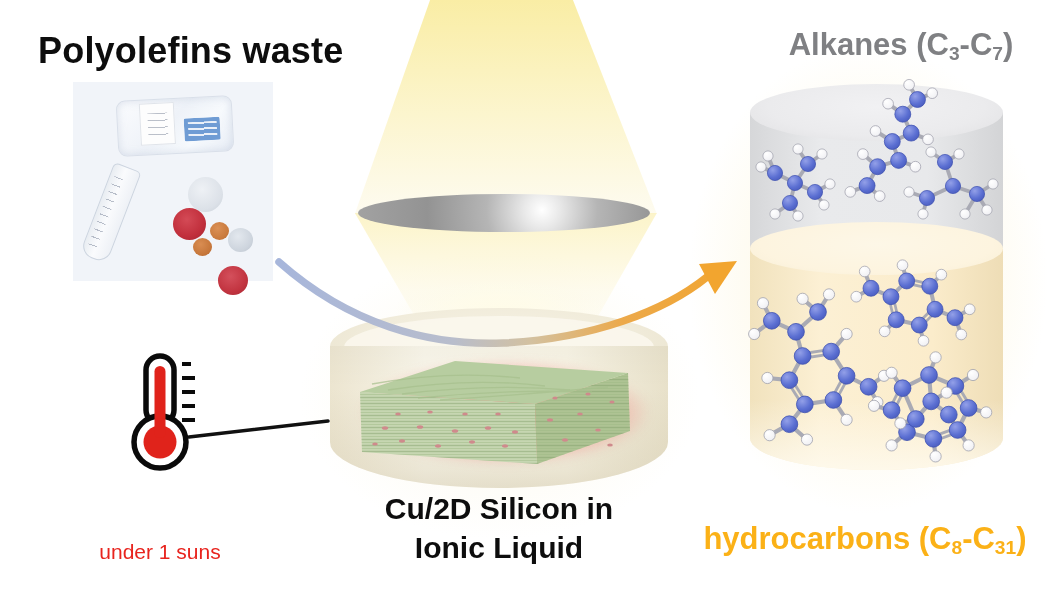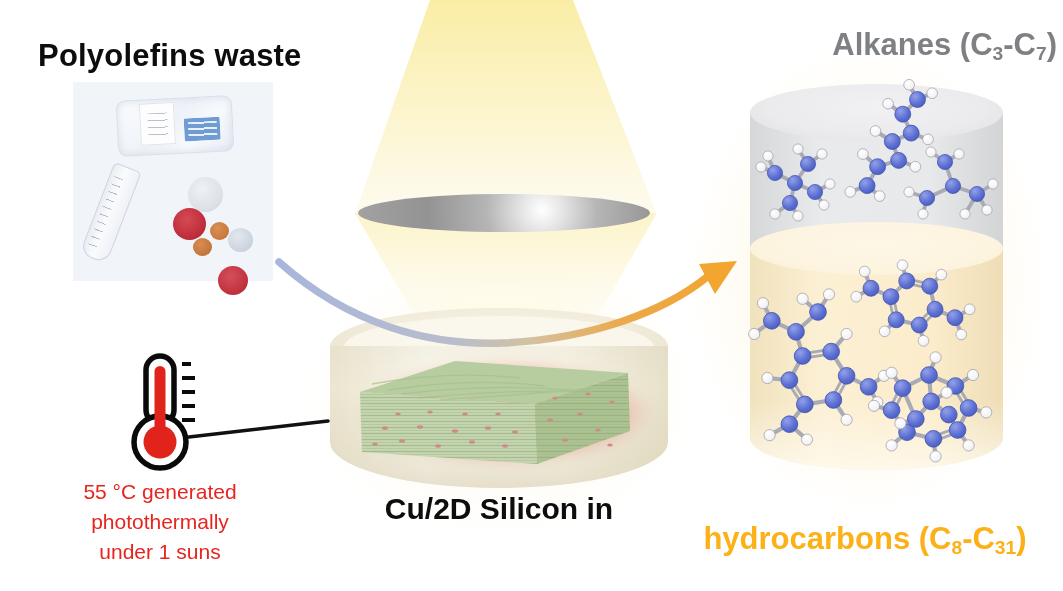--- a/index.html
+++ b/index.html
@@ -69,22 +69,22 @@
   #cap-orange-2{left:120px;top:156px;width:19px;height:18px;background:radial-gradient(circle at 40% 35%,#d98d52,#c6763a 65%,#ad612c 100%);}
   #cap-gray{left:155px;top:146px;width:25px;height:24px;background:radial-gradient(circle at 40% 35%,#e3e8ee,#cdd4dd 65%,#b9c1cc 100%);}
   
   
   #overlay-svg{left:0;top:0;width:1063px;height:591px;pointer-events:none;}
   
   #molecule-layer{left:0;top:0;width:1063px;height:591px;pointer-events:none;}
   #molecule-layer svg{position:absolute;}
   
   .txt{position:absolute;white-space:nowrap;}
-  #title{left:38px;top:38px;font-size:31px;font-weight:bold;color:#0d0d0d;letter-spacing:.2px;}
-  #alkanes-label{left:745px;top:27px;width:312px;text-align:right;font-size:31px;font-weight:bold;color:#7f8083;}
+  #title{left:38px;top:30px;font-size:36px;font-weight:bold;color:#0d0d0d;letter-spacing:.2px;}
+  #alkanes-label{left:745px;top:27px;width:312px;text-align:center;font-size:31px;font-weight:bold;color:#7f8083;}
   #catalyst-label{left:338px;top:489px;width:322px;text-align:center;font-size:30px;font-weight:bold;color:#0d0d0d;line-height:39px;white-space:normal;}
   #unsaturated-label{left:655px;top:483px;width:420px;text-align:center;font-size:31px;font-weight:bold;color:#fbb117;line-height:37px;white-space:normal;}
   #temp-note{left:50px;top:477px;width:220px;text-align:center;font-size:21px;color:#e8241e;line-height:30px;white-space:normal;}
   .sub{font-size:.62em;vertical-align:-.28em;}
   #thermo-svg{left:116px;top:350px;width:100px;height:135px;}
 </style>
 </head>
 <body>
 
 <div id="canvas">
@@ -494,19 +494,19 @@
       <line x1="66" y1="42" x2="79" y2="42"></line>
       <line x1="66" y1="56" x2="79" y2="56"></line>
       <line x1="66" y1="70" x2="79" y2="70"></line>
     </g>
   </svg>
 
   <div class="txt" id="title">Polyolefins waste</div>
 
   <div class="txt" id="alkanes-label"><span>Alkanes (C</span><span class="sub">3</span><span>-C</span><span class="sub">7</span><span>)</span></div>
 
-  <div class="txt" id="catalyst-label"><span>Cu/2D Silicon in</span><br></div>
+  <div class="txt" id="catalyst-label"><span>Cu/2D Silicon in</span><br><span>Ionic Liquid</span></div>
 
   <div class="txt" id="unsaturated-label"><br><span>hydrocarbons (C</span><span class="sub">8</span><span>-C</span><span class="sub">31</span><span>)</span></div>
 
-  <div class="txt" id="temp-note"><span>55 °C generated</span><br><span>photothermally</span><br><span>under 1 suns</span></div>
+  <div class="txt" id="temp-note"><br><br><span>under 1 suns</span></div>
 
 </div>
 
 </body></html>

